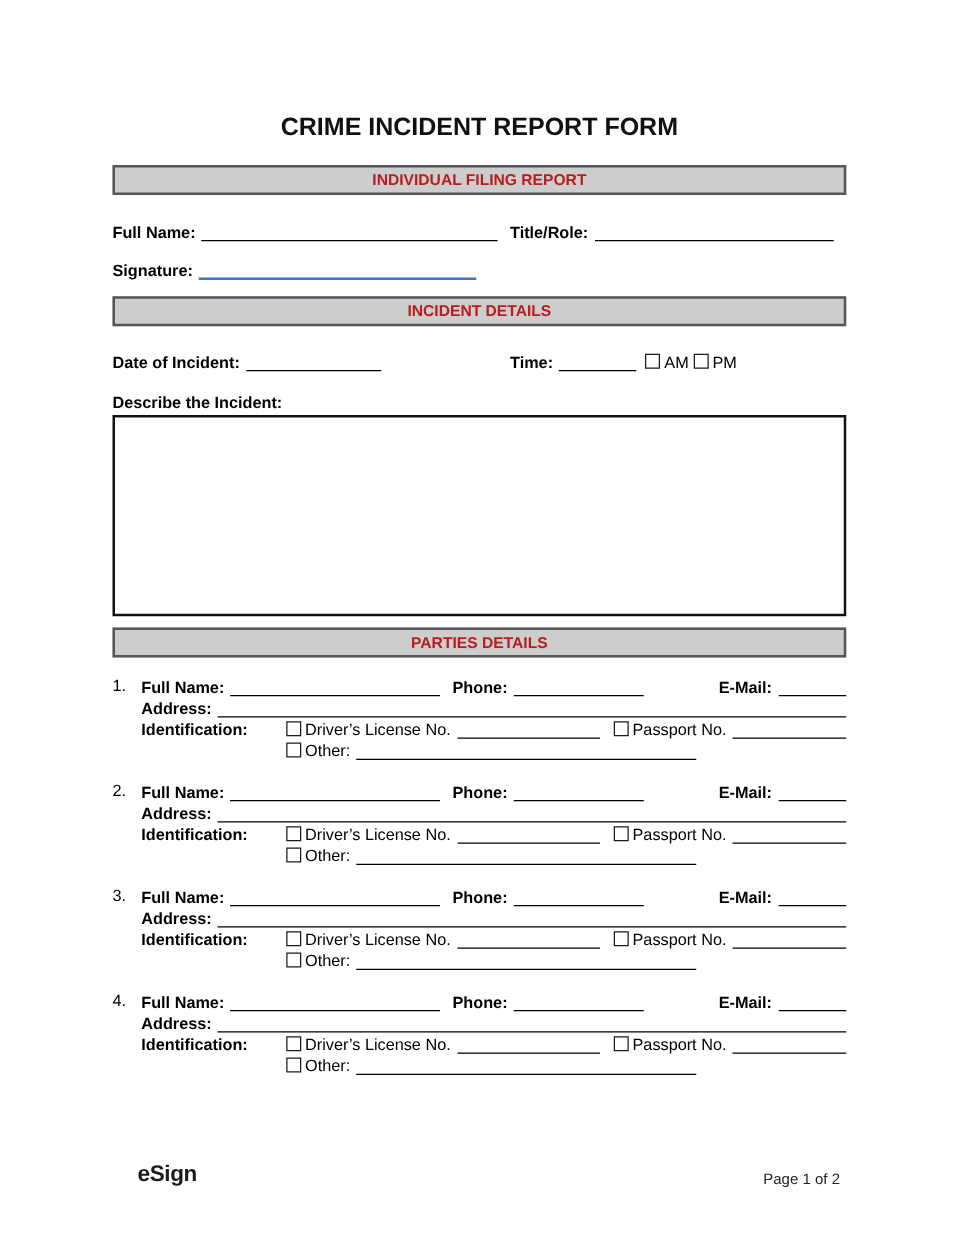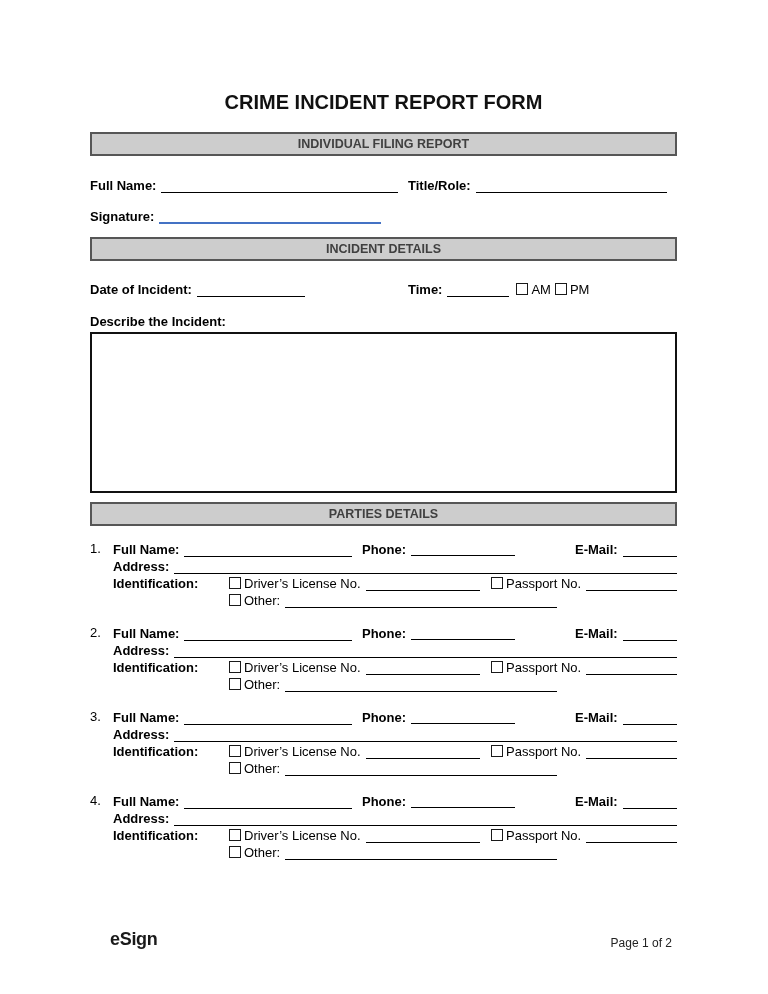--- a/index.html
+++ b/index.html
@@ -20,21 +20,21 @@
     color:#111;
     line-height:24px;
   }
   .section-bar {
     height:24px;
     background:#cdcdcd;
     border:2px solid #565656;
     text-align:center;
     font-size:12.5px; font-weight:bold;
     line-height:20px;
-    color:#404040;
+    color:#b91c1c;
   }
   .bar-1 { margin-top:18px; }
   .bar-2 { margin-top:13px; }
   .bar-3 { margin-top:9px; }
 
   .field-row { display:flex; align-items:flex-end; height:17px; font-size:13px; }
   .cols { display:flex; }
   .col-left { width:308px; margin-right:10px; display:flex; align-items:flex-end; height:17px; font-size:13px; }
   .col-right { flex:1; display:flex; align-items:flex-end; height:17px; font-size:13px; }
   .b { font-weight:bold; white-space:nowrap; }
@@ -63,21 +63,21 @@
     border:2px solid #111;
     background:#fff;
   }
 
   .party { display:flex; font-size:13px; margin-bottom:16px; }
   .party-first { margin-top:14px; }
   .party-num { width:23px; flex:none; line-height:17px; }
   .party-body { flex:1; }
   .p-line { display:flex; align-items:flex-end; height:17px; }
   .g1 { width:239px; margin-right:10px; display:flex; align-items:flex-end; }
-  .g2 { width:153px; margin-right:13px; display:flex; align-items:flex-start; }
+  .g2 { width:153px; margin-right:13px; display:flex; align-items:center; }
   .g3 { flex:1; display:flex; align-items:flex-end;padding-left:47px; }
   .id-label { width:116px; flex:none; }
   .grp-dl { width:251px; margin-right:11px; display:flex; align-items:flex-end; }
   .grp-pp { flex:1; display:flex; align-items:flex-end; }
   .other-indent { margin-left:116px; }
   .other-line { width:272px; flex:none; }
 
   .footer {
     position:absolute; top:929px; left:0; right:0;
     display:flex; justify-content:space-between; align-items:flex-end;

